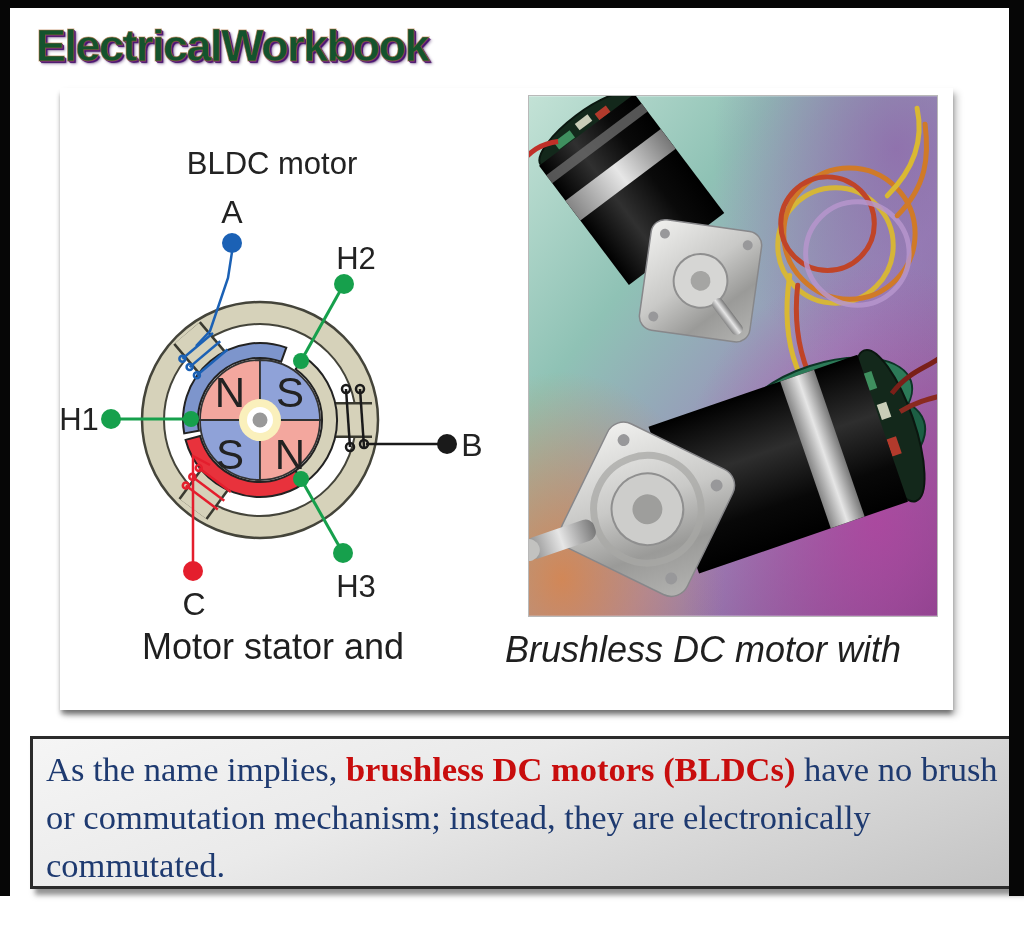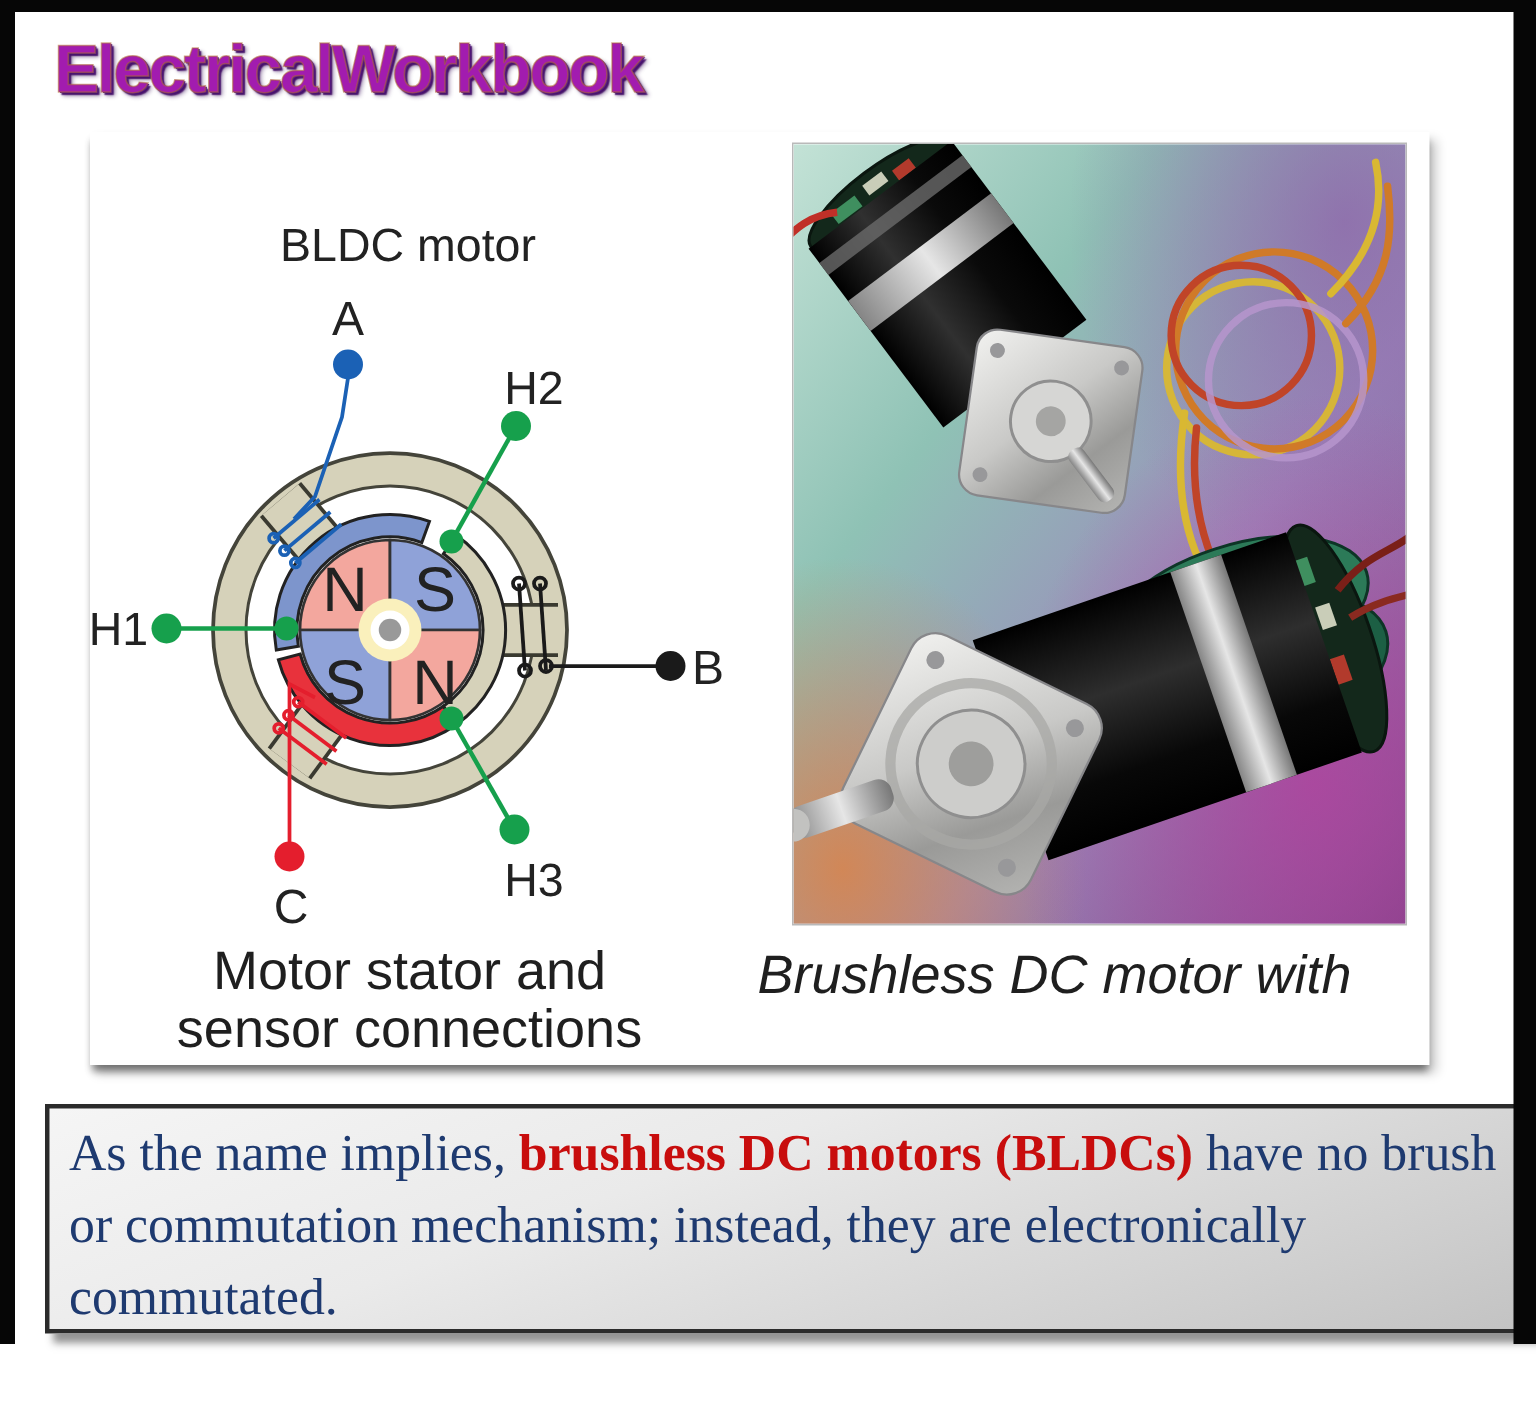--- a/index.html
+++ b/index.html
@@ -8,21 +8,21 @@
     background:#ffffff;font-family:"Liberation Sans",sans-serif;
   }
   .frame{
     position:absolute;left:0;top:0;width:1024px;height:896px;box-sizing:border-box;
     border-top:8px solid #060606;border-left:10px solid #060606;border-right:15px solid #060606;
     pointer-events:none;z-index:9;
   }
   .logo{
     position:absolute;left:36px;top:20px;
     font-size:45px;font-weight:700;letter-spacing:-1.5px;
-    color:#a21caf;
+    color:#14532d;
     text-shadow:1px 1px 0 #5a1a85, 2px 2px 1px #451069, 3px 3px 3px rgba(60,20,90,.45);
     -webkit-text-stroke:1px rgba(176,106,53,.55);
   }
   .panel{
     position:absolute;left:60px;top:88px;width:893px;height:622px;background:#ffffff;
     box-shadow:0 5px 5px -1px rgba(0,0,0,.45), 4px 5px 7px rgba(0,0,0,.22);
   }
   .diagram-svg{position:absolute;left:0;top:0;width:460px;height:622px;overflow:visible;}
   .diagram-svg text{font-family:"Liberation Sans",sans-serif;fill:#222222;}
   .photo-svg{position:absolute;left:468px;top:7px;width:410px;height:522px;border:1px solid #b9b9b9;box-sizing:border-box;}
@@ -264,20 +264,19 @@
       <circle cx="0" cy="0" r="54" fill="none" stroke="#a8a8a6" stroke-width="7" opacity="0.75"></circle>
       <circle cx="0" cy="0" r="36" fill="#cdcdcb" stroke="#8f8f8f" stroke-width="2"></circle>
       <circle cx="0" cy="0" r="15" fill="#9e9e9c"></circle>
       <rect x="-128" y="-11" width="72" height="22" rx="9" fill="url(#band)"></rect>
       <circle cx="-126" cy="0" r="11" fill="#c2c2c0"></circle>
     </g>
   </svg>
 
   <div class="caption left">
     <div>Motor stator and</div>
-    <div>sensor connections</div>
   </div>
   <div class="caption right">
     <div>Brushless DC motor with</div>
   </div>
 </div>
 
 <div class="note"><span>As the name implies, </span><span class="hl">brushless DC motors (BLDCs)</span><span> have no brush or commutation mechanism; instead, they are electronically commutated.</span></div>
 
 </body></html>

